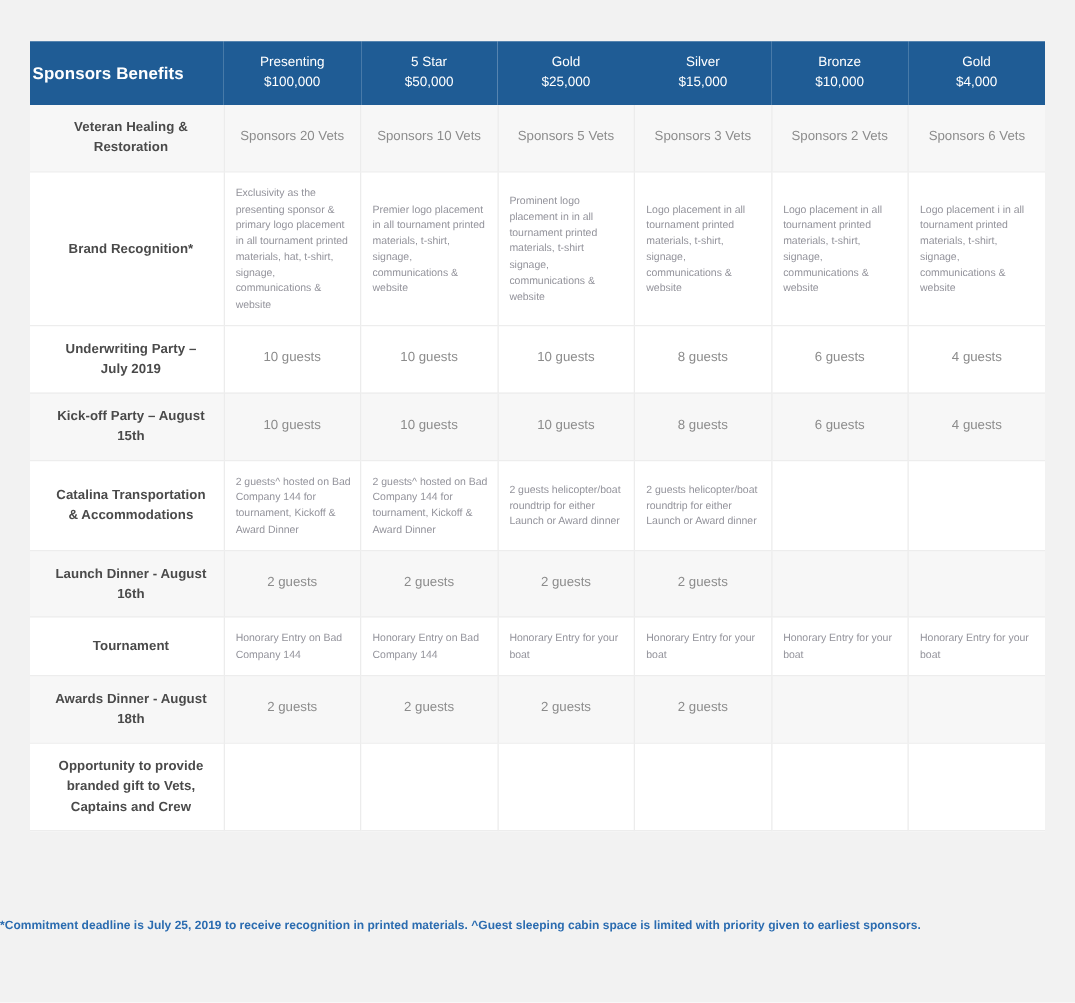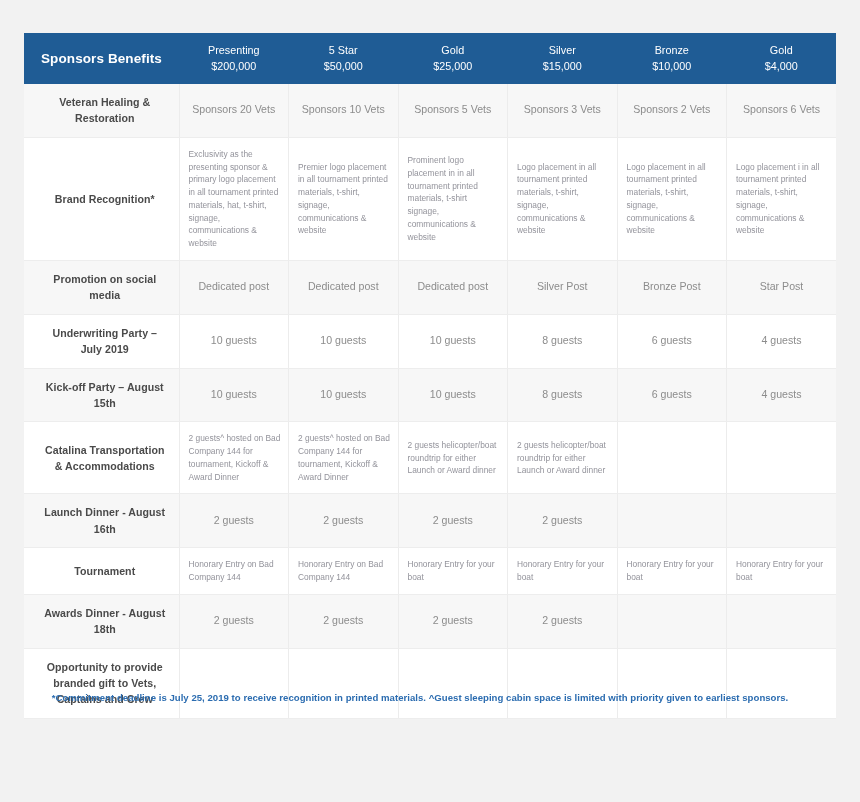--- a/index.html
+++ b/index.html
@@ -38,21 +38,21 @@
   thead th {
     background: #1f5c95;
     color: #ffffff;
     padding: 0;
     height: 51px;
     vertical-align: middle;
     border: none;
   }
   th.label-head {
     text-align: left;
-    padding-left: 17px;
+    padding-left: 2px;
     font-size: 13.5px;
     font-weight: bold;
     letter-spacing: .1px;
   }
   th.tier-head {
     text-align: center;
     font-size: 10.8px;
     font-weight: normal;
     line-height: 1.45;
   }
@@ -102,23 +102,23 @@
   .xmark {
     display: inline-block;
     font-size: 19px;
     line-height: 1;
     color: #215e93;
     font-weight: 400;
   }
   .footnote {
     position: absolute;
     left: 0;
-    top: 692px;
+    top: 735px;
     width: 840px;
-    text-align: center;
+    text-align: left;
     color: #2b6cb0;
     font-size: 9.6px;
     font-weight: bold;
     letter-spacing: .02px;
   }
 </style>
 </head>
 <body>
 
 <div class="page">
@@ -132,21 +132,21 @@
           <col class="c-tier">
         <col class="c-tier">
           <col class="c-tier">
           <col class="c-tier">
       </colgroup>
       <thead>
         <tr>
           <th class="label-head">Sponsors Benefits</th>
           <th class="tier-head">
             <span class="tier-name">Presenting</span>
-            <span class="tier-amt">$200,000</span>
+            <span class="tier-amt">$100,000</span>
           </th>
           <th class="tier-head">
             <span class="tier-name">5 Star</span>
             <span class="tier-amt">$50,000</span>
           </th>
           <th class="tier-head">
             <span class="tier-name">Gold</span>
             <span class="tier-amt">$25,000</span>
           </th>
           <th class="tier-head">
@@ -175,29 +175,20 @@
           </tr>
           <tr class="row-even">
             <td class="rowlabel">Brand Recognition*</td>
             <td class="cell small">Exclusivity as the presenting sponsor &amp; primary logo placement in all tournament printed materials, hat, t-shirt, signage, communications &amp; website</td>
             <td class="cell small">Premier logo placement in all tournament printed materials, t-shirt, signage, communications &amp; website</td>
             <td class="cell small">Prominent logo placement in in all tournament printed materials, t-shirt signage, communications &amp; website</td>
             <td class="cell small">Logo placement in all tournament printed materials, t-shirt, signage, communications &amp; website</td>
             <td class="cell small">Logo placement in all tournament printed materials, t-shirt, signage, communications &amp; website</td>
             <td class="cell small">Logo placement i in all tournament printed materials, t-shirt, signage, communications &amp; website</td>
           </tr>
-          <tr class="row-odd">
-            <td class="rowlabel">Promotion on social media</td>
-            <td class="cell">Dedicated post</td>
-            <td class="cell">Dedicated post</td>
-            <td class="cell">Dedicated post</td>
-            <td class="cell">Silver Post</td>
-            <td class="cell">Bronze Post</td>
-            <td class="cell">Star Post</td>
-          </tr>
           <tr class="row-even">
             <td class="rowlabel">Underwriting Party – July 2019</td>
             <td class="cell">10 guests</td>
             <td class="cell">10 guests</td>
             <td class="cell">10 guests</td>
             <td class="cell">8 guests</td>
             <td class="cell">6 guests</td>
             <td class="cell">4 guests</td>
           </tr>
           <tr class="row-odd">

